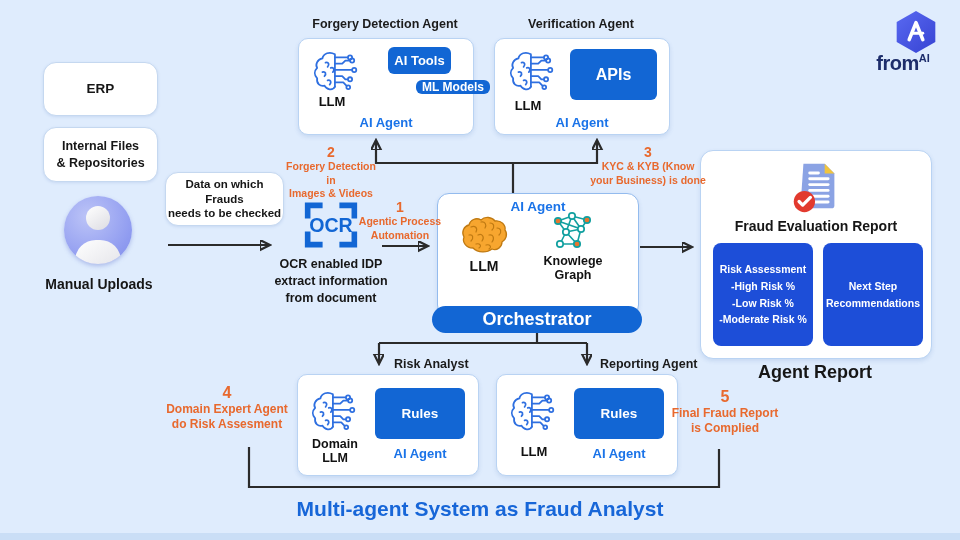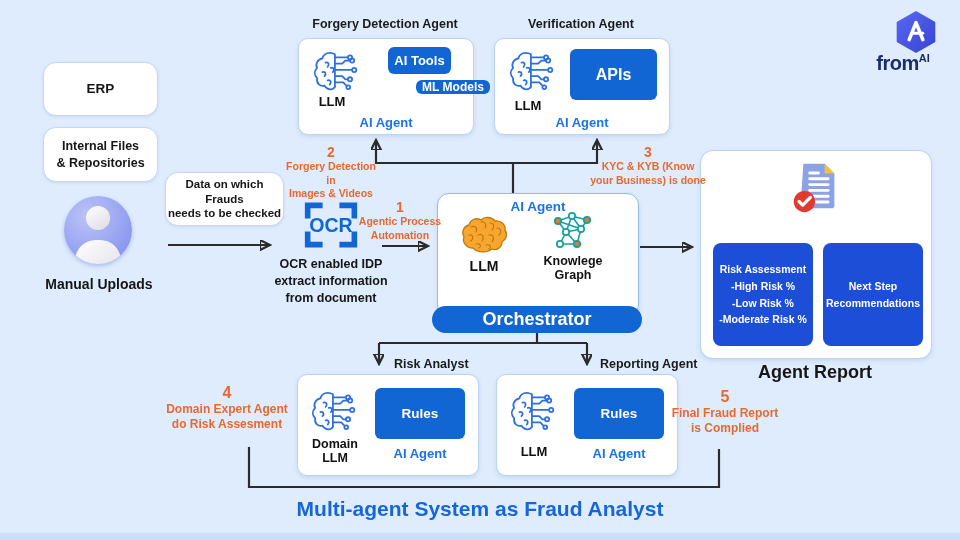--- a/index.html
+++ b/index.html
@@ -220,20 +220,21 @@
       </svg>
     <div class="llm ml" style="left:100px; top:60px; width:70px; font-size:12.5px;">Knowlege
 Graph</div>
   </div>
   <div class="btn" style="left:432px; top:306px; width:210px; height:27px; border-radius:14px; font-size:18px;">Orchestrator</div>
 
   <div class="card" style="left:700px; top:150px; width:230px; height:207px; border-radius:13px;">
     <svg class="abs" style="left:86px; top:8px;" width="58" height="58">
         <use href="#sym-doc"></use>
       </svg>
+    <div class="abs ctr" style="left:0; top:67px; width:230px; font-size:14px; font-weight:700;">Fraud Evaluation Report</div>
     <div class="panel" style="left:12px; top:92px; width:100px; height:103px;">Risk Assessment
 -High Risk %
 -Low Risk %
 -Moderate Risk %</div>
     <div class="panel" style="left:122px; top:92px; width:100px; height:103px;">Next Step
 Recommendations</div>
   </div>
   <div class="abs ctr" style="left:700px; top:362px; width:230px; font-size:18px; font-weight:700;">Agent Report</div>
 
   <div class="abs agtitle" style="left:394px; top:357px;">Risk Analyst</div>

